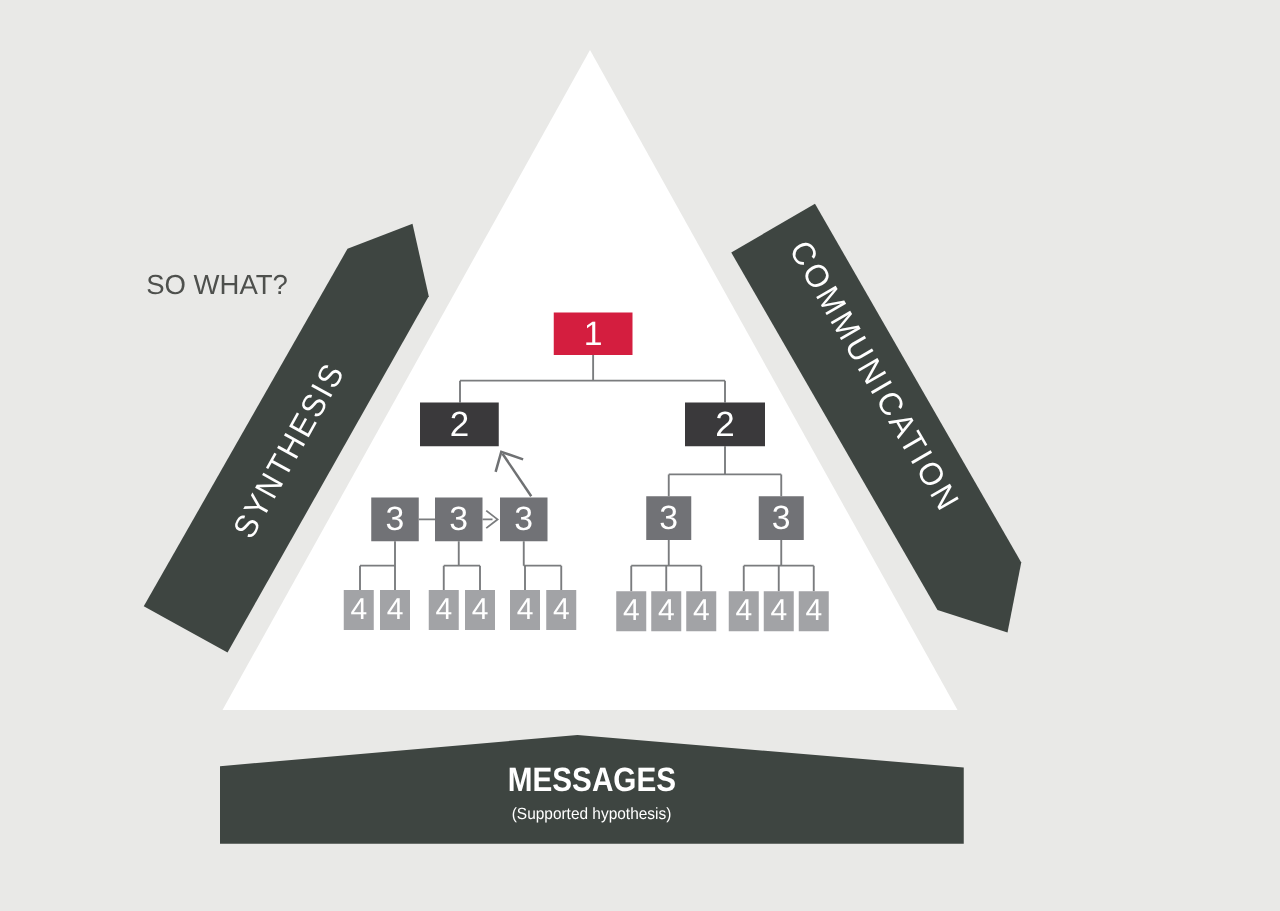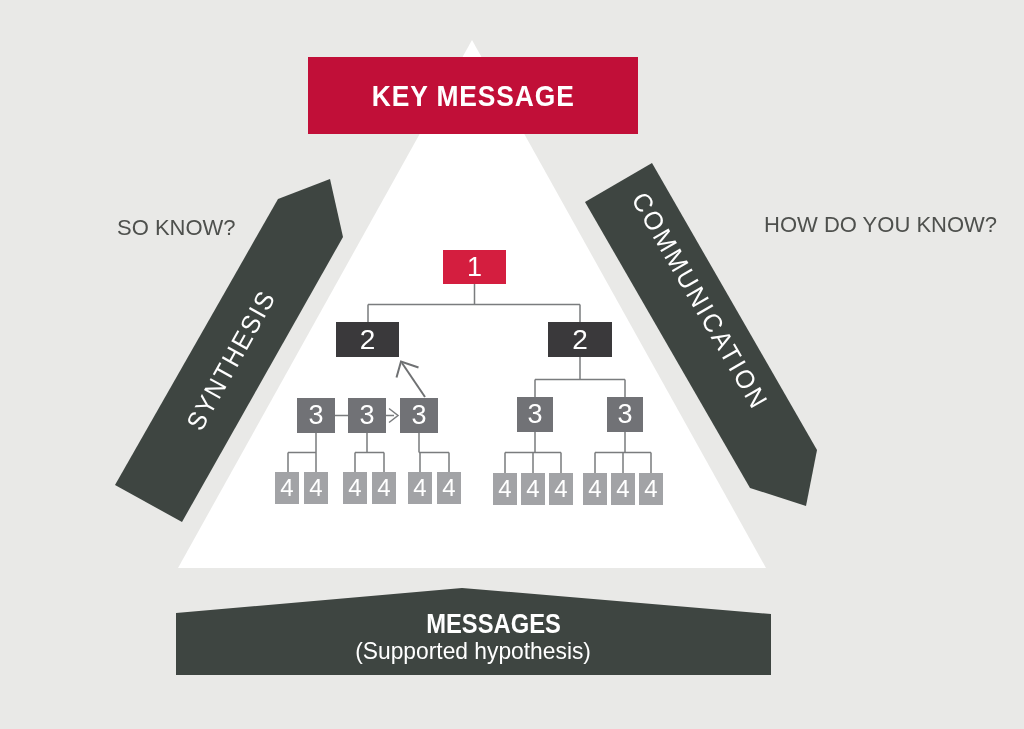--- a/index.html
+++ b/index.html
@@ -28,23 +28,23 @@
     display:flex;align-items:center;justify-content:center;
   }
   .banner-top .t{
     color:#ffffff;font-size:30px;font-weight:700;letter-spacing:1px;
     display:inline-block;transform:scaleX(0.88);white-space:nowrap;
   }
 
   .banner-bottom-text{
     position:absolute;left:176px;top:0;width:595px;text-align:center;color:#ffffff;
   }
-  .bb-title{top:611px;font-size:27px;font-weight:700;line-height:27px;margin-left:20px;}
+  .bb-title{top:611px;font-size:27px;font-weight:700;line-height:27px;}
   .bb-title .t{display:inline-block;transform:scaleX(0.88);white-space:nowrap;}
-  .bb-sub{top:641px;font-size:24px;line-height:20px;}
+  .bb-sub{top:641px;font-size:13px;line-height:20px;}
   .bb-sub .t{display:inline-block;transform:scaleX(0.95);white-space:nowrap;}
 
   .q-label{
     position:absolute;color:#4e504d;font-size:22px;line-height:31px;white-space:nowrap;
   }
   .arrow-label{
     position:absolute;color:#ffffff;font-size:26px;letter-spacing:2px;
     text-align:center;white-space:nowrap;height:34px;line-height:34px;
   }
   .syn{left:81px;top:343px;width:300px;transform:rotate(-61deg) scaleX(0.94);}
@@ -76,23 +76,20 @@
       <path d="M535 432 V452.5 M505 452.5 H561 M505 452.5 V473 M533 452.5 V473 M561 452.5 V473"></path>
       <path d="M625 432 V452.5 M595 452.5 H651 M595 452.5 V473 M623 452.5 V473 M651 452.5 V473"></path>
     </g>
 
     <g stroke="#6f7173" stroke-width="2" fill="none">
       <path d="M425 397 L402 363"></path>
       <polyline points="396.5,377.5 401,361.5 418.5,367.5"></polyline>
     </g>
   </svg>
 
-  <div class="banner-top">
-    <span class="t">KEY MESSAGE</span>
-  </div>
 
   <div class="node n1" style="left:443px;top:250px;width:63px;height:34px;">
     <span>1</span>
     </div>
 
   <div class="node n2" style="left:336px;top:322px;width:63px;height:35px;">
     <span>2</span>
     </div>
   <div class="node n2" style="left:548px;top:322px;width:64px;height:35px;">
     <span>2</span>
@@ -145,24 +142,23 @@
   <div class="node n4" style="left:583px;top:473px;width:24px;height:32px;">
     <span>4</span>
     </div>
   <div class="node n4" style="left:611px;top:473px;width:24px;height:32px;">
     <span>4</span>
     </div>
   <div class="node n4" style="left:639px;top:473px;width:24px;height:32px;">
     <span>4</span>
     </div>
 
-  <div class="q-label" style="left:117px;top:212px;">SO KNOW?</div>
+  <div class="q-label" style="left:117px;top:212px;">SO WHAT?</div>
 
   <div class="q-label" style="left:764px;top:209px;">
-    <div>HOW DO YOU KNOW?</div>
   </div>
 
   <div class="arrow-label syn">SYNTHESIS</div>
   <div class="arrow-label com">COMMUNICATION</div>
 
   <div class="banner-bottom-text bb-title">
     <span class="t">MESSAGES</span>
   </div>
   <div class="banner-bottom-text bb-sub">
     <span class="t">(Supported hypothesis)</span>

